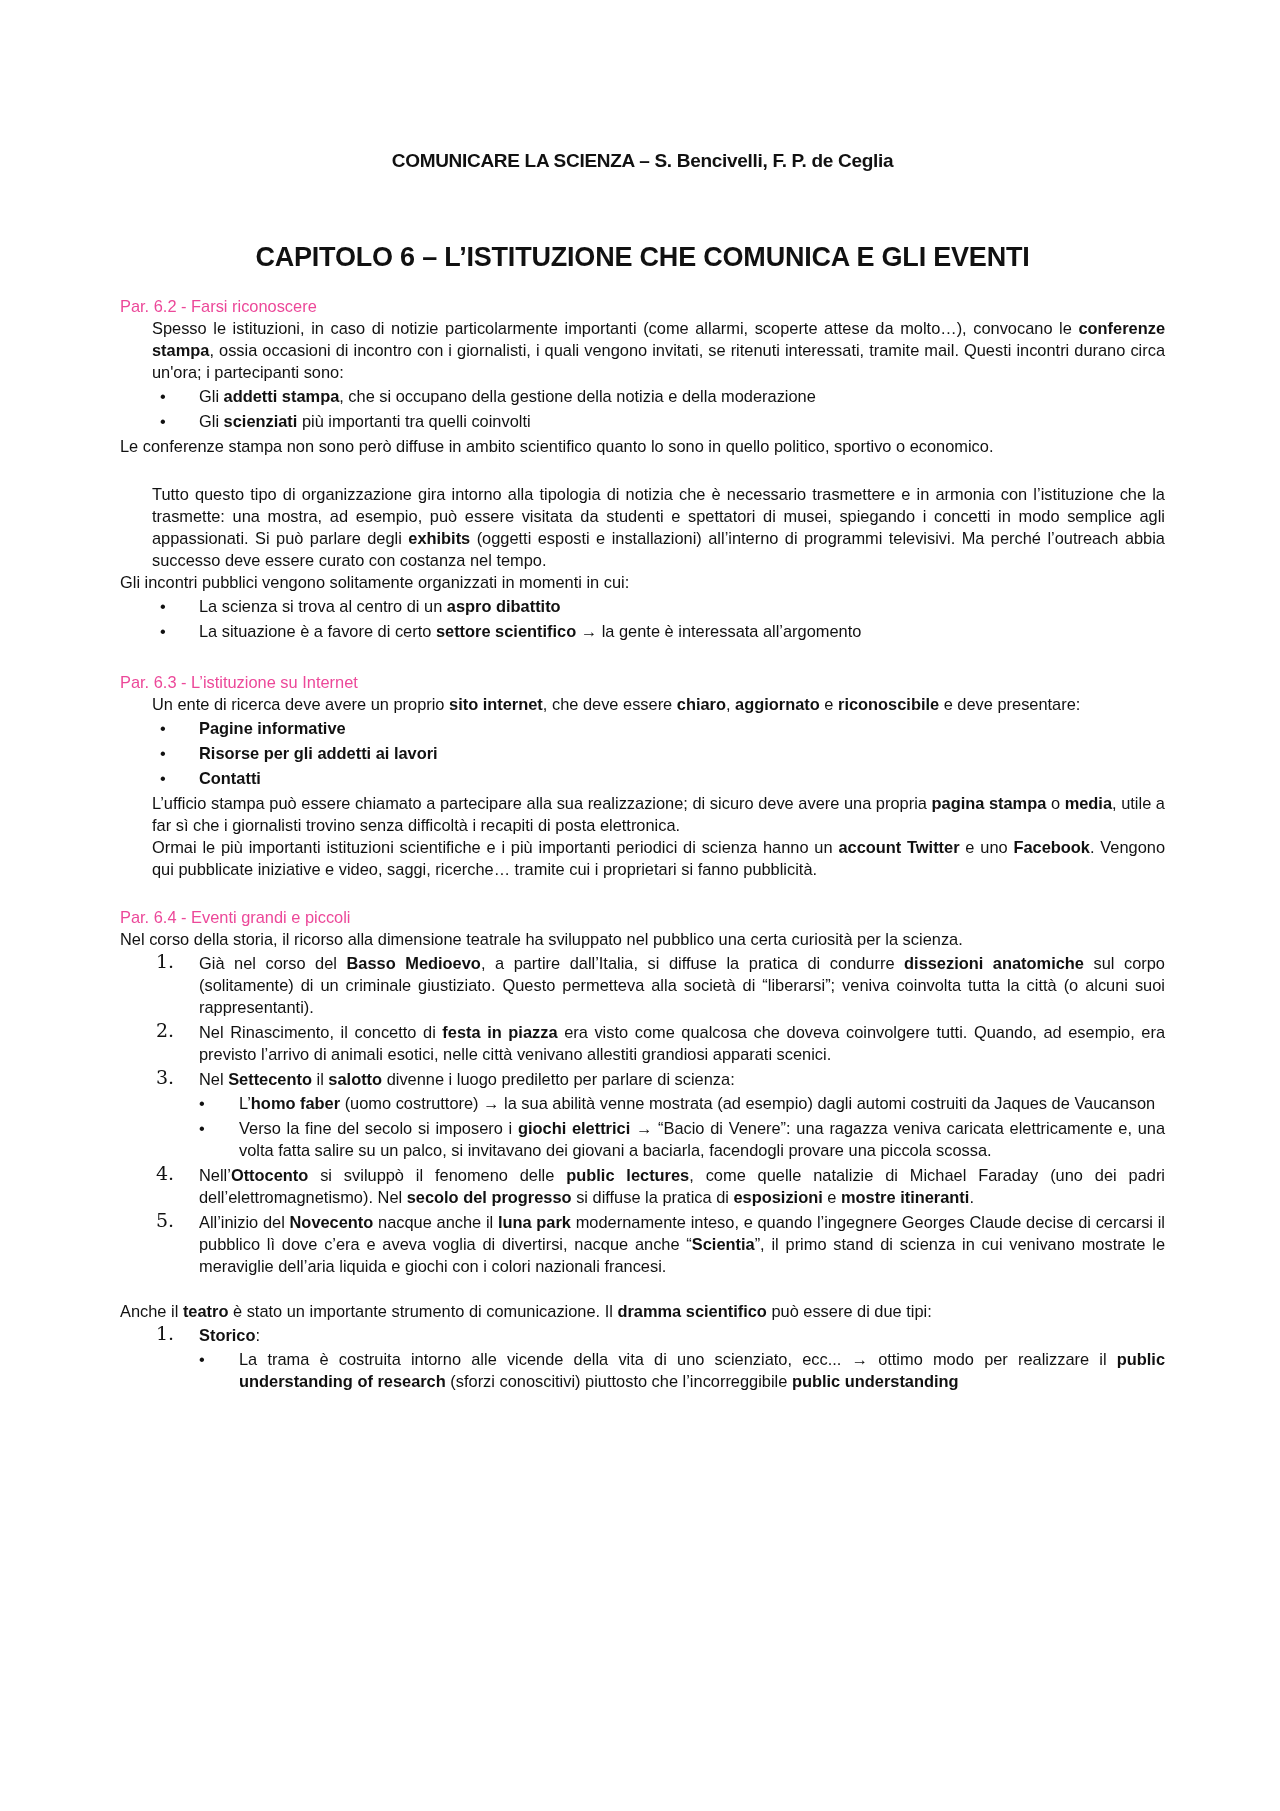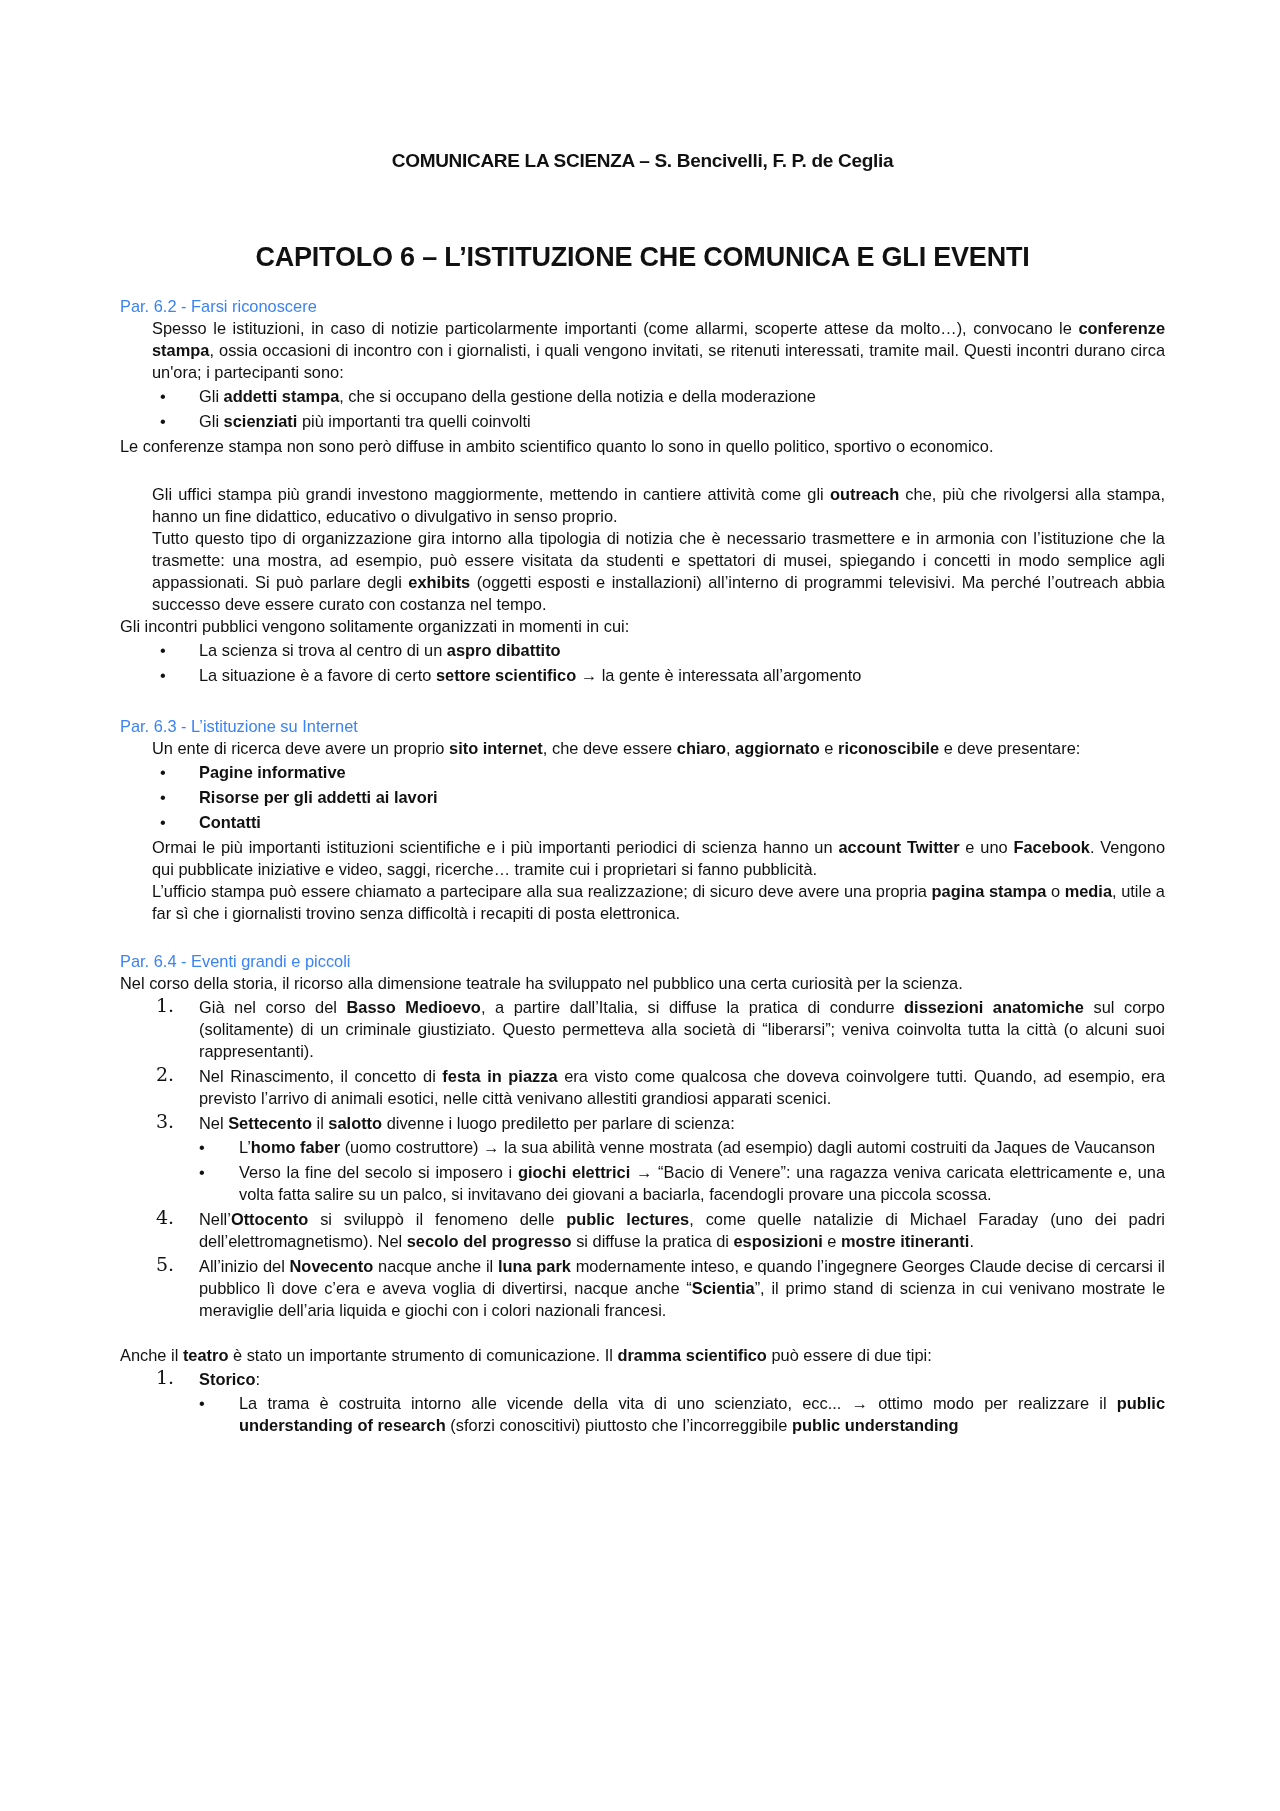--- a/index.html
+++ b/index.html
@@ -4,21 +4,21 @@
 <style>
   html, body { margin: 0; padding: 0; background: #ffffff; }
   body { width: 1280px; height: 1811px; position: relative; overflow: hidden;
          font-family: "Liberation Sans", sans-serif; color: #111; }
   .page { position: absolute; left: 120px; top: 0; width: 1045px; }
   .title { position: absolute; left: 0; top: 150px; width: 1045px; text-align: center;
            font-size: 19px; font-weight: bold; letter-spacing: -0.3px; }
   .chapter { position: absolute; left: 0; top: 242px; width: 1045px; text-align: center;
              font-size: 27px; font-weight: bold; letter-spacing: -0.2px; }
   .content { position: absolute; left: 0; top: 295px; width: 1045px; font-size: 16.4px; line-height: 22px; }
-  .par-head { color: #3b82f6; margin: 0; }
+  .par-head { color: #ec4899; margin: 0; }
   p { margin: 0; }
   .just { text-align: justify; margin-left: 32px; }
   b { font-weight: bold; }
   ul.bul { list-style: none; margin: 0; padding: 0; }
   ul.bul > li { position: relative; padding-left: 79px; margin: 2px 0 3px 0; }
   ul.bul > li .bm { position: absolute; left: 40px; top: 0; }
   ol.num { list-style: none; margin: 0; padding: 0; }
   ol.num > li { position: relative; padding-left: 79px; margin: 2px 0 3px 0; text-align: justify; }
   ol.num > li .nm { position: absolute; left: 36px; top: -2px; font-family: "DejaVu Serif", serif; font-size: 19px; }
   ol.num ul.bul > li { padding-left: 40px; }
@@ -38,41 +38,40 @@
 
     <section>
       <p class="par-head">Par. 6.2  - Farsi riconoscere</p>
       <p class="just"><span>Spesso le istituzioni, in caso di notizie particolarmente importanti (come allarmi, scoperte attese da molto…), convocano le </span><b>conferenze stampa</b><span>, ossia occasioni di incontro con i giornalisti, i quali vengono invitati, se ritenuti interessati, tramite mail. Questi incontri durano circa un'ora; i partecipanti sono:</span></p>
       <ul class="bul">
         <li><span class="bm">•</span><span>Gli </span><b>addetti stampa</b><span>, che si occupano della gestione della notizia e della moderazione</span></li>
         <li><span class="bm">•</span><span>Gli </span><b>scienziati</b><span> più importanti tra quelli coinvolti</span></li>
       </ul>
       <p>Le conferenze stampa non sono però diffuse in ambito scientifico quanto lo sono in quello politico, sportivo o economico.</p>
       <div class="gap"></div>
-      <p class="just"><span>Gli uffici stampa più grandi investono maggiormente, mettendo in cantiere attività come gli </span><b>outreach</b><span> che, più che rivolgersi alla stampa, hanno un fine didattico, educativo o divulgativo in senso proprio.</span></p>
       <p class="just"><span>Tutto questo tipo di organizzazione gira intorno alla tipologia di notizia che è necessario trasmettere e in armonia con l’istituzione che la trasmette: una mostra, ad esempio, può essere visitata da studenti e spettatori di musei, spiegando i concetti in modo semplice agli appassionati. Si può parlare degli </span><b>exhibits</b><span> (oggetti esposti e installazioni) all’interno di programmi televisivi. Ma perché l’outreach abbia successo deve essere curato con costanza nel tempo.</span></p>
       <p>Gli incontri pubblici vengono solitamente organizzati in momenti in cui:</p>
       <ul class="bul">
         <li><span class="bm">•</span><span>La scienza si trova al centro di un </span><b>aspro dibattito</b><span></span></li>
         <li><span class="bm">•</span><span>La situazione è a favore di certo </span><b>settore scientifico</b><span> → la gente è interessata all’argomento</span></li>
       </ul>
     </section>
 
     <div class="gap"></div>
 
     <section>
       <p class="par-head">Par. 6.3  - L’istituzione su Internet</p>
       <p class="just"><span>Un ente di ricerca deve avere un proprio </span><b>sito internet</b><span>, che deve essere </span><b>chiaro</b><span>, </span><b>aggiornato</b><span> e </span><b>riconoscibile</b><span> e deve presentare:</span></p>
       <ul class="bul">
         <li><span class="bm">•</span><b>Pagine informative</b></li>
         <li><span class="bm">•</span><b>Risorse per gli addetti ai lavori</b></li>
         <li><span class="bm">•</span><b>Contatti</b></li>
       </ul>
+      <p class="just"><span>L’ufficio stampa può essere chiamato a partecipare alla sua realizzazione; di sicuro deve avere una propria </span><b>pagina stampa</b><span> o </span><b>media</b><span>, utile a far sì che i giornalisti trovino senza difficoltà i recapiti di posta elettronica.</span></p>
       <p class="just"><span>Ormai le più importanti istituzioni scientifiche e i più importanti periodici di scienza hanno un </span><b>account Twitter</b><span> e uno </span><b>Facebook</b><span>. Vengono qui pubblicate iniziative e video, saggi, ricerche… tramite cui i proprietari si fanno pubblicità.</span></p>
-      <p class="just"><span>L’ufficio stampa può essere chiamato a partecipare alla sua realizzazione; di sicuro deve avere una propria </span><b>pagina stampa</b><span> o </span><b>media</b><span>, utile a far sì che i giornalisti trovino senza difficoltà i recapiti di posta elettronica.</span></p>
     </section>
 
     <div class="gap"></div>
 
     <section>
       <p class="par-head">Par. 6.4  - Eventi grandi e piccoli</p>
       <p>Nel corso della storia, il ricorso alla dimensione teatrale ha sviluppato nel pubblico una certa curiosità per la scienza.</p>
       <ol class="num">
         <li><span class="nm">1.</span><span>Già nel corso del </span><b>Basso Medioevo</b><span>, a partire dall’Italia, si diffuse la pratica di condurre </span><b>dissezioni anatomiche</b><span> sul corpo (solitamente) di un criminale giustiziato. Questo permetteva alla società di “liberarsi”; veniva coinvolta tutta la città (o alcuni suoi rappresentanti).</span></li>
         <li><span class="nm">2.</span><span>Nel Rinascimento, il concetto di </span><b>festa in piazza</b><span> era visto come qualcosa che doveva coinvolgere tutti. Quando, ad esempio, era previsto l’arrivo di animali esotici, nelle città venivano allestiti grandiosi apparati scenici.</span></li>

